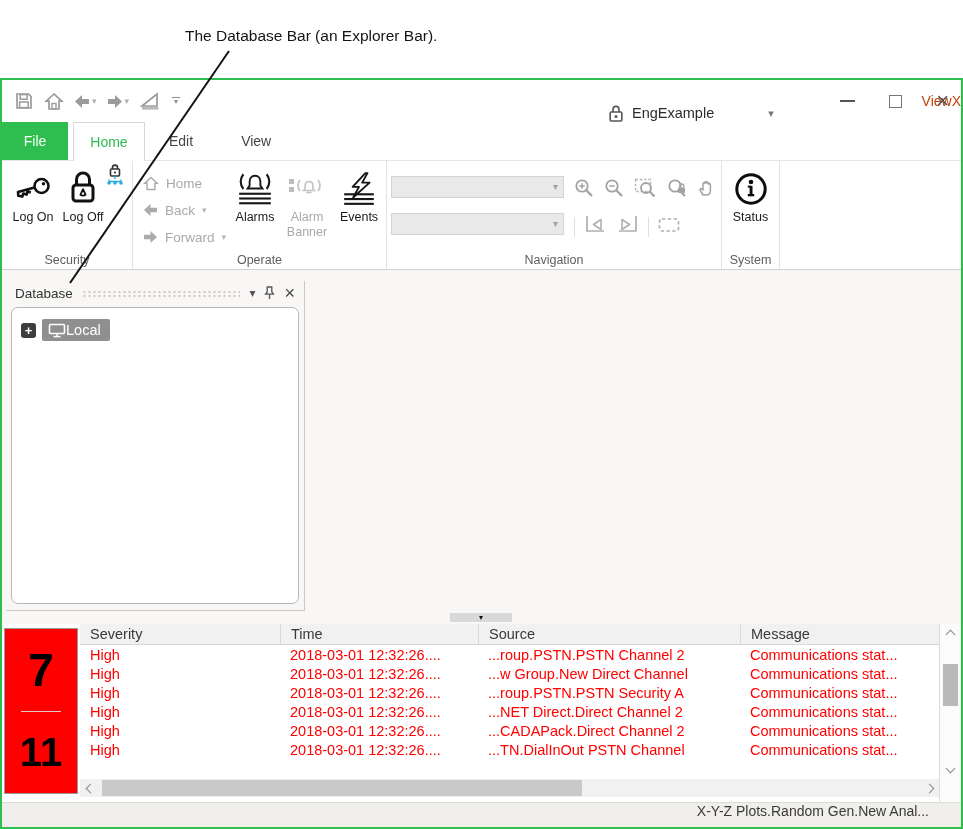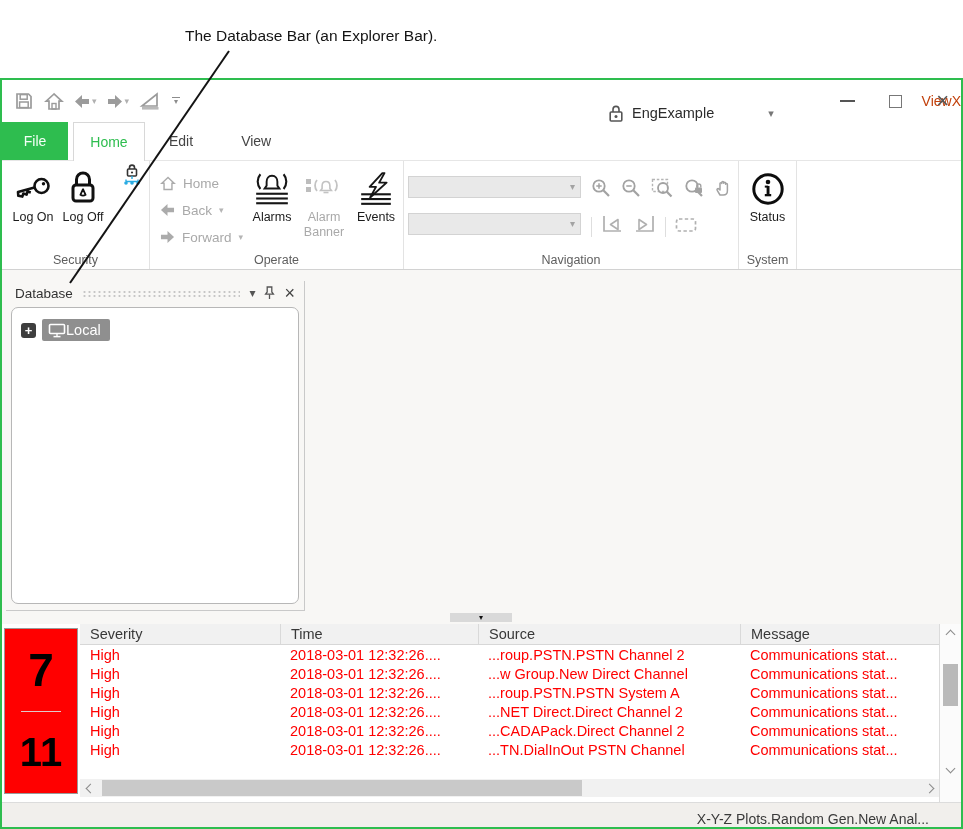--- a/index.html
+++ b/index.html
@@ -37,21 +37,21 @@
   .tab-home { width:72px; margin-left:5px; background:#fff; border:1px solid #d8d8d8; border-bottom:none; color:#2EBD4F; position:relative; z-index:2; margin-bottom:-1px; }
   .tab-plain { padding:0 24px; color:#454545; }
 
   
   .ribbon { flex:0 0 110px; display:flex; background:#fff; border-top:1px solid #e6e6e6; border-bottom:1px solid #d2d2d2; }
   .rgroup { position:relative; border-right:1px solid #e3e3e3; padding:4px 4px 18px 4px; }
   .rgroup-label { position:absolute; bottom:2px; left:0; right:0; text-align:center; font-size:12.5px; color:#5e5e5e; }
   .bigbtn { display:flex; flex-direction:column; align-items:center; width:46px; padding-top:3px; font-size:12.5px; text-align:center; line-height:1.2; color:#1b1b1b; }
   .bigbtn .bicon { height:42px; display:flex; align-items:center; justify-content:center; }
   .bigbtn.disabled { color:#a9a9a9; }
-  .g-security { width:148px; }
+  .g-security { width:131px; }
   .sec-btns { display:flex; gap:4px; padding-left:4px; }
   .netlock { position:absolute; top:3px; right:7px; }
   .g-operate { width:254px; display:flex; }
   .op-navcol { width:96px; display:flex; flex-direction:column; gap:3px; padding:6px 0 0 6px; }
   .smallbtn { display:flex; align-items:center; gap:7px; height:24px; color:#a9a9a9; font-size:13.5px; }
   .smallbtn .sb-chev { font-size:9px; color:#b5b5b5; }
   .op-bigs { display:flex; gap:3px; }
   .g-navigation { width:335px; display:flex; }
   .nav-combos { width:192px; padding-top:11px; display:flex; flex-direction:column; gap:15px; }
   .combo { height:22px; background:#e9e9e9; border:1px solid #d3d3d3; position:relative; }
@@ -103,21 +103,21 @@
   .vscroll { flex:0 0 22px; border-left:1px solid #dbdbdb; background:#fbfbfb;
              display:flex; flex-direction:column; align-items:center; padding:7px 0 30px 0; }
   .v-track { flex:1; position:relative; width:100%; display:flex; justify-content:center; }
   .v-thumb { position:absolute; top:26px; width:15px; height:42px; background:#b9b9b9; }
   .chev { width:7px; height:7px; border-right:1.8px solid #8a8a8a; border-bottom:1.8px solid #8a8a8a; display:inline-block; }
   .chev.up { transform:rotate(-135deg); } .chev.down { transform:rotate(45deg); }
   .chev.left { transform:rotate(135deg); } .chev.right { transform:rotate(-45deg); }
 
   
   .statusbar { flex:0 0 25px; background:#f1efec; border-top:1px solid #dcdcdc;
-               display:flex; align-items:flex-end; justify-content:flex-end; padding-right:32px;
+               display:flex; align-items:flex-start; justify-content:flex-end; padding-right:32px;
                font-size:14px; color:#3a3a3a; }
 </style>
 </head>
 <body>
 
 <div class="annotation-label">The Database Bar (an Explorer Bar).</div>
 <svg class="overlay-svg">
   <line x1="229" y1="51" x2="70" y2="283" stroke="#141414" stroke-width="2"></line>
 </svg>
 
@@ -422,21 +422,21 @@
       </div>
       <div class="tbl-row">
         <div class="td c-sev">High</div>
         <div class="td c-time">2018-03-01 12:32:26....</div>
         <div class="td c-src">...w Group.New Direct Channel</div>
         <div class="td c-msg">Communications stat...</div>
       </div>
       <div class="tbl-row">
         <div class="td c-sev">High</div>
         <div class="td c-time">2018-03-01 12:32:26....</div>
-        <div class="td c-src">...roup.PSTN.PSTN System A</div>
+        <div class="td c-src">...roup.PSTN.PSTN Security A</div>
         <div class="td c-msg">Communications stat...</div>
       </div>
       <div class="tbl-row">
         <div class="td c-sev">High</div>
         <div class="td c-time">2018-03-01 12:32:26....</div>
         <div class="td c-src">...NET Direct.Direct Channel 2</div>
         <div class="td c-msg">Communications stat...</div>
       </div>
       <div class="tbl-row">
         <div class="td c-sev">High</div>

